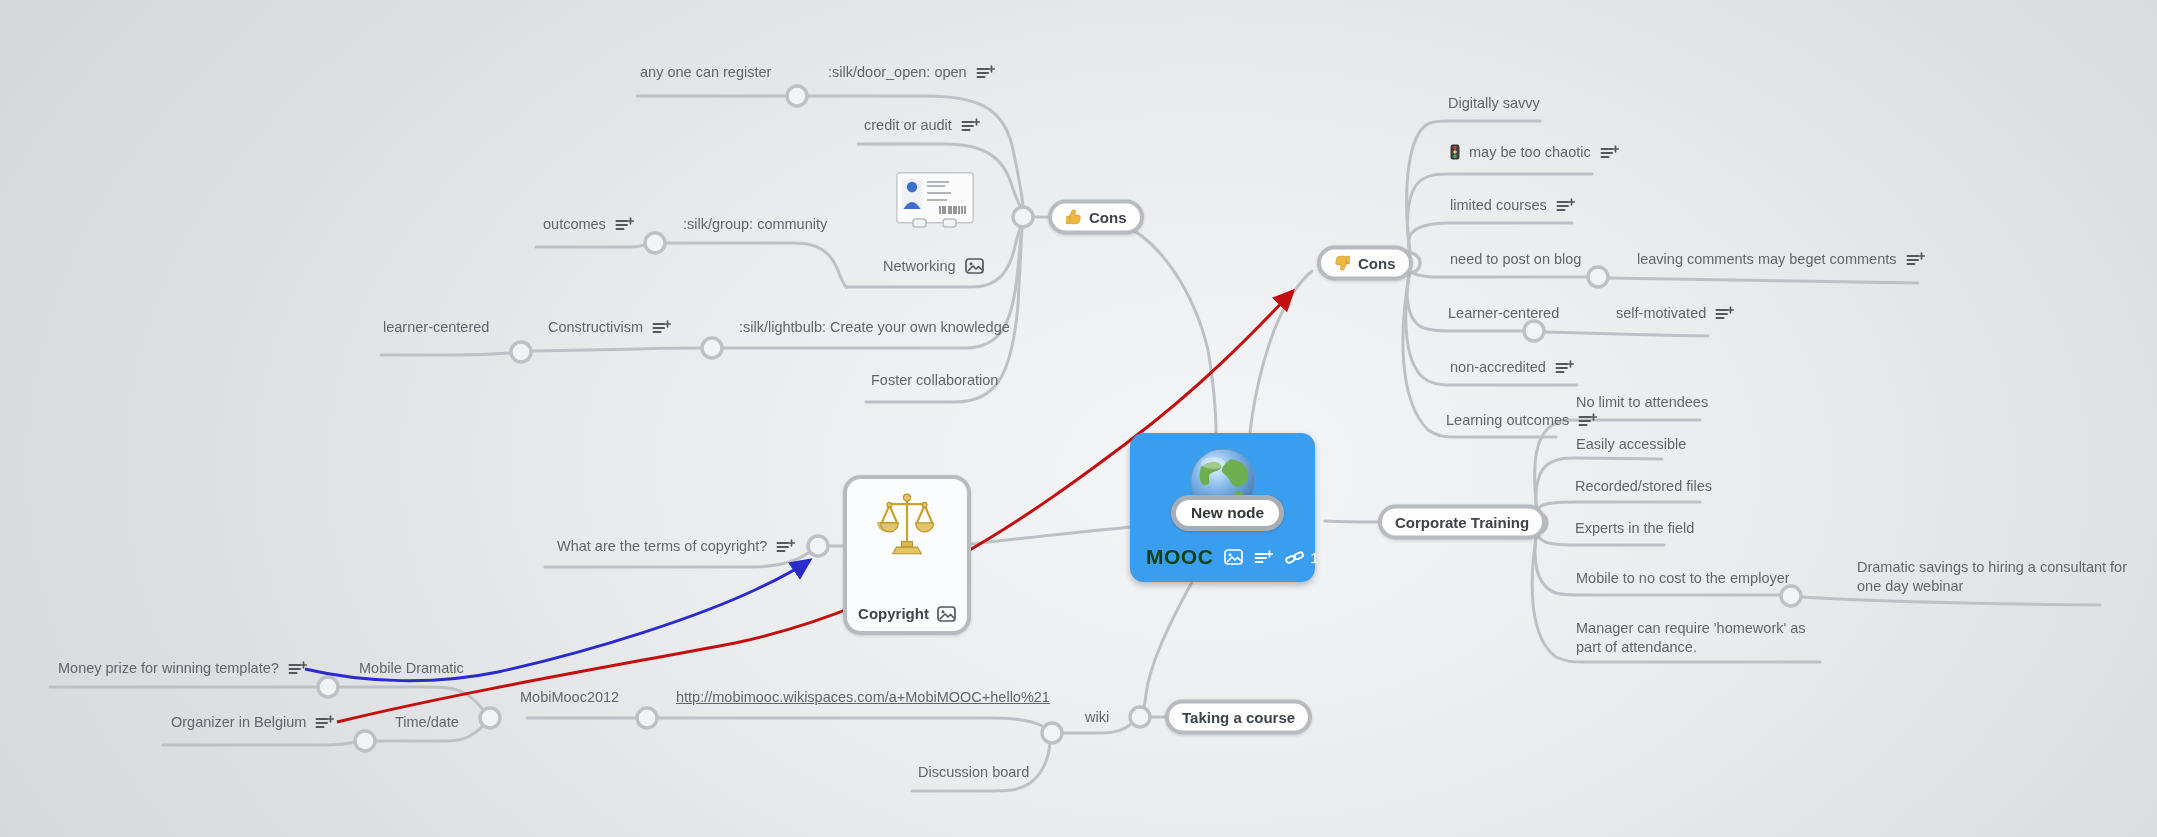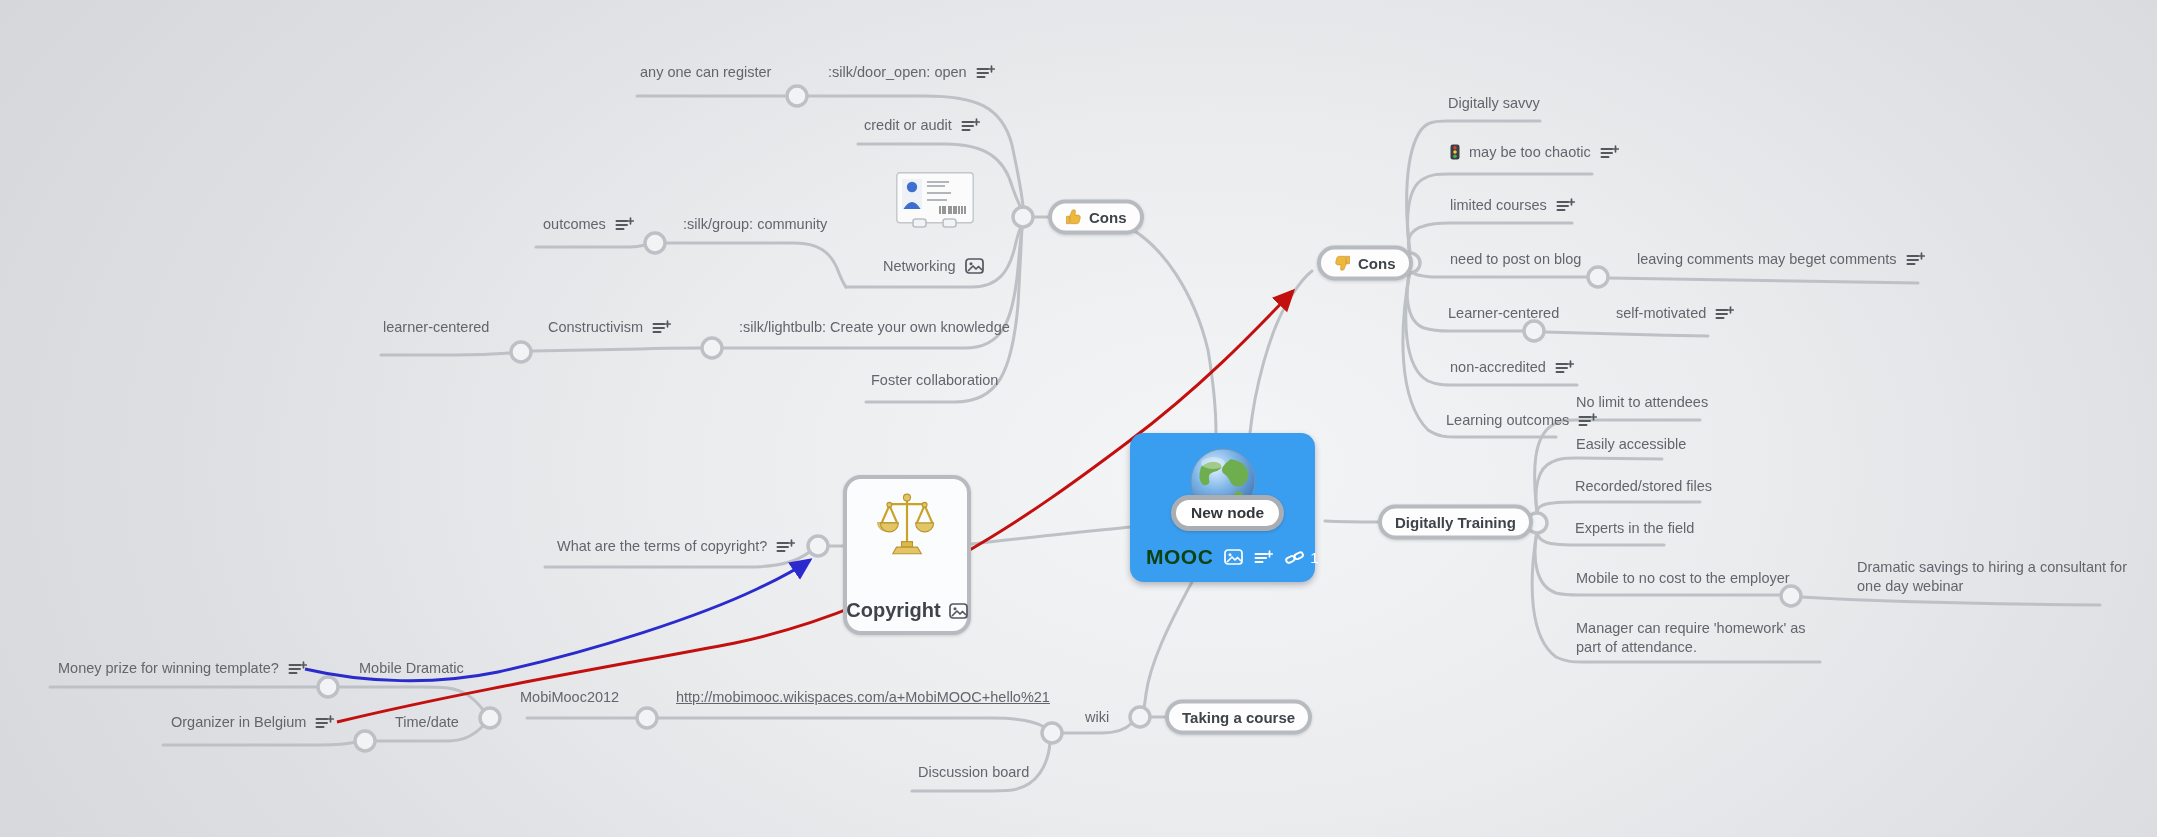--- a/index.html
+++ b/index.html
@@ -34,21 +34,21 @@
   #root-link-count{font-size:15px;color:#fff;margin-left:-6px;}
   #floating-node{position:absolute;left:1171px;top:495px;background:#fff;
     border:5px solid #a9aeb5;border-radius:999px;padding:4px 15px;
     font-weight:600;font-size:15.5px;color:#33373c;box-shadow:0 1px 3px rgba(40,45,50,.25);}
   
   #copyright-node{position:absolute;left:843px;top:475px;width:120px;height:133px;
     background:#fbfcfd;border:4px solid #b7bbc0;border-radius:18px;
     box-shadow:0 1px 3px rgba(40,45,50,.18);
     display:flex;flex-direction:column;align-items:center;justify-content:space-between;
     padding:10px 0 9px;}
-  #copyright-row{display:flex;align-items:center;gap:8px;font-weight:bold;color:var(--bold);font-size:20px;}
+  #copyright-row{display:flex;align-items:center;gap:8px;font-weight:bold;color:var(--bold);font-size:15px;}
   
   #id-card{position:absolute;left:896px;top:172px;}
 </style>
 </head>
 <body>
 <div id="canvas">
 
 <svg id="wires" width="2157" height="837">
   <defs>
     <marker id="ah-red" markerWidth="9" markerHeight="9" refX="6.5" refY="3.5" orient="auto">
@@ -279,21 +279,21 @@
       <div class="node" style="left: 1446px; top: 420px;">
         <span class="lbl">Learning outcomes</span>
         <span class="icon">
           <svg class="add-note-icon" width="19" height="15" viewBox="0 0 19 15" fill="none" stroke="currentColor" stroke-width="2" stroke-linecap="round">
     <path d="M1.5 4h10.5M1.5 8h10.5M1.5 12h7"></path>
     <path d="M15.5 1.2v5.6M12.7 4h5.6" stroke-width="1.7"></path>
   </svg>
         </span>
       </div>
       <div class="node pill" style="left: 1378px; top: 522px;">
-        <span class="lbl">Digitally Training</span>
+        <span class="lbl">Corporate Training</span>
       </div>
       <div class="node" style="left: 1576px; top: 402px;">
         <span class="lbl">No limit to attendees</span>
       </div>
       <div class="node" style="left: 1576px; top: 444px;">
         <span class="lbl">Easily accessible</span>
       </div>
       <div class="node" style="left: 1575px; top: 486px; justify-content: center;">
         <span class="lbl">Recorded/stored files</span>
       </div>

